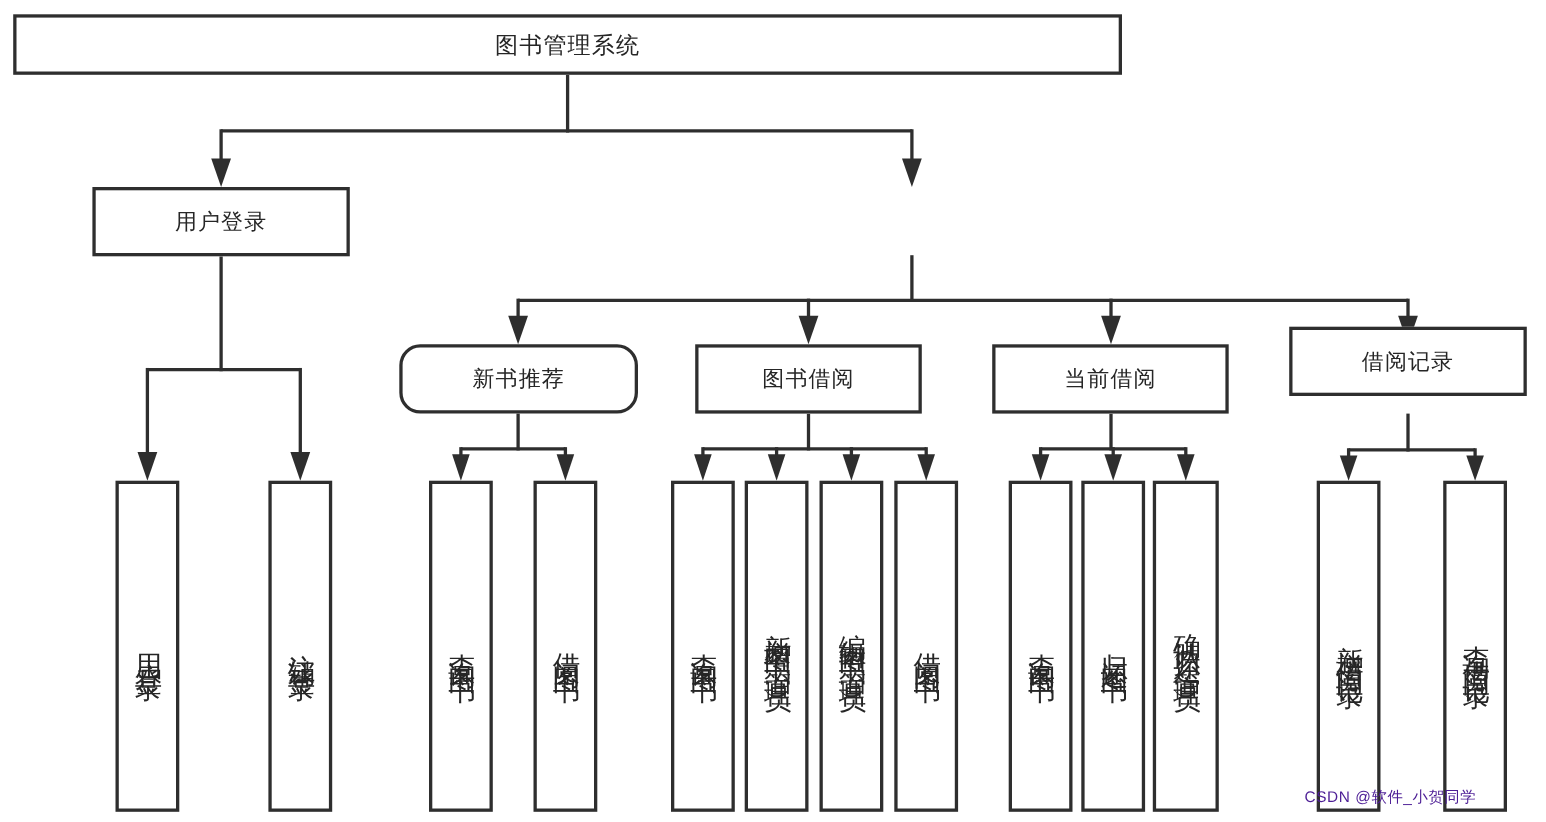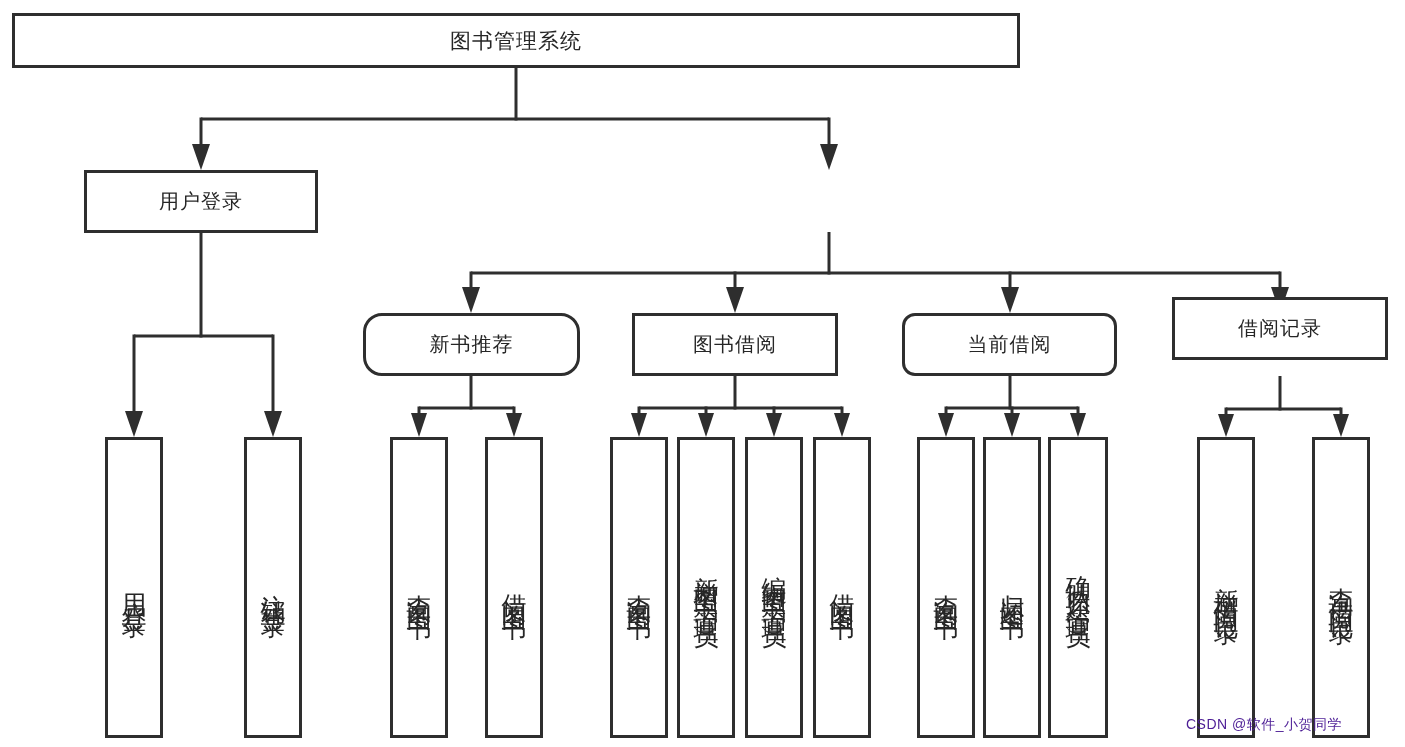--- a/index.html
+++ b/index.html
@@ -24,21 +24,21 @@
     box-sizing:content-box;
     z-index:2;
   }
   .hlabel{font-size:20px;letter-spacing:1px;white-space:nowrap;}
   .root{left:12px;top:13px;width:1002px;height:49px;}
   .root .hlabel{font-size:21px;}
   .l2a{left:84px;top:170px;width:228px;height:57px;}
   .l2b{left:713px;top:170px;width:226px;height:56px;}
   .l3a{left:363px;top:313px;width:211px;height:57px;border-radius:19px;}
   .l3b{left:632px;top:313px;width:200px;height:57px;}
-  .l3c{left:902px;top:313px;width:209px;height:57px;border-radius:13px;}
+  .l3c{left:902px;top:313px;width:209px;height:57px;}
   .l3d{left:1172px;top:297px;width:210px;height:57px;}
   .vbox{top:437px;width:52px;height:295px;}
   .vbox .vlabel{
     writing-mode:vertical-rl;
     text-orientation:mixed;
     font-size:25px;
     letter-spacing:7px;
     line-height:1;
     white-space:nowrap;
   }

